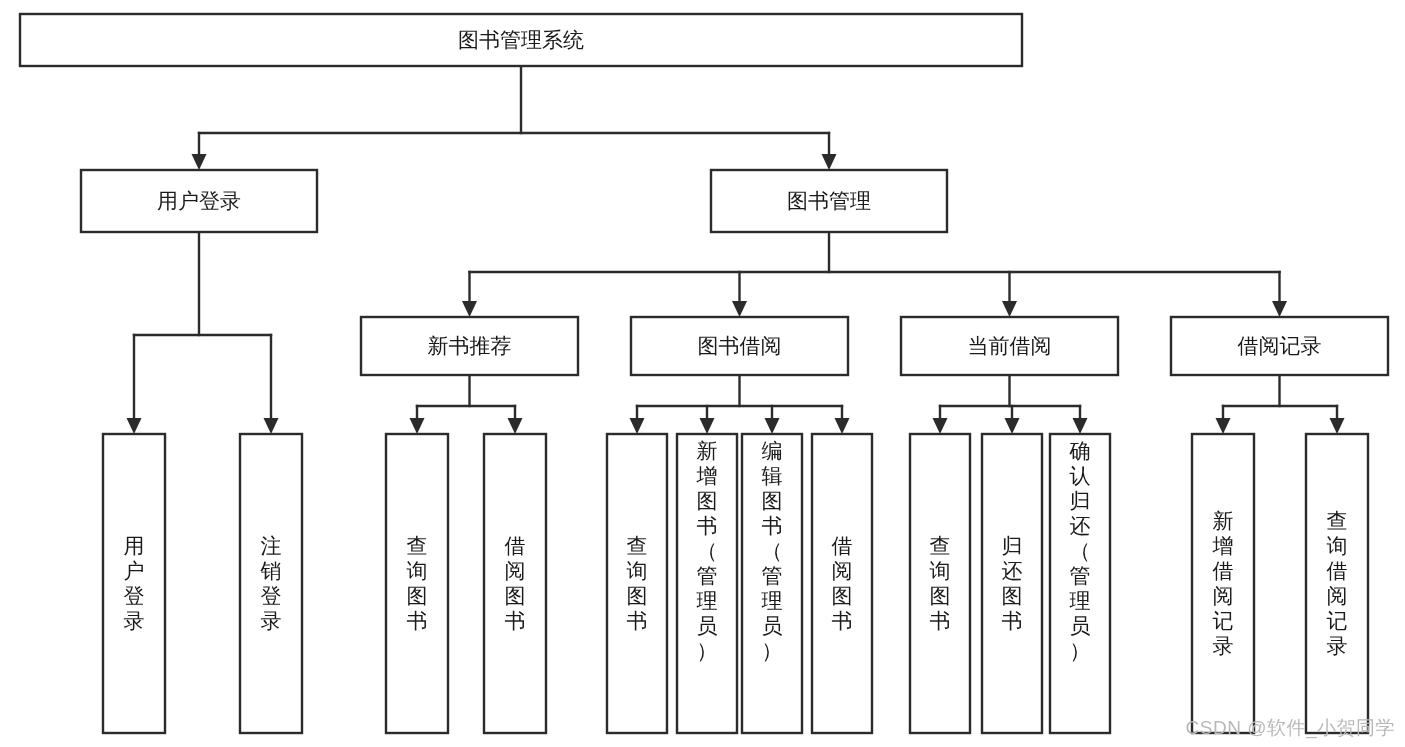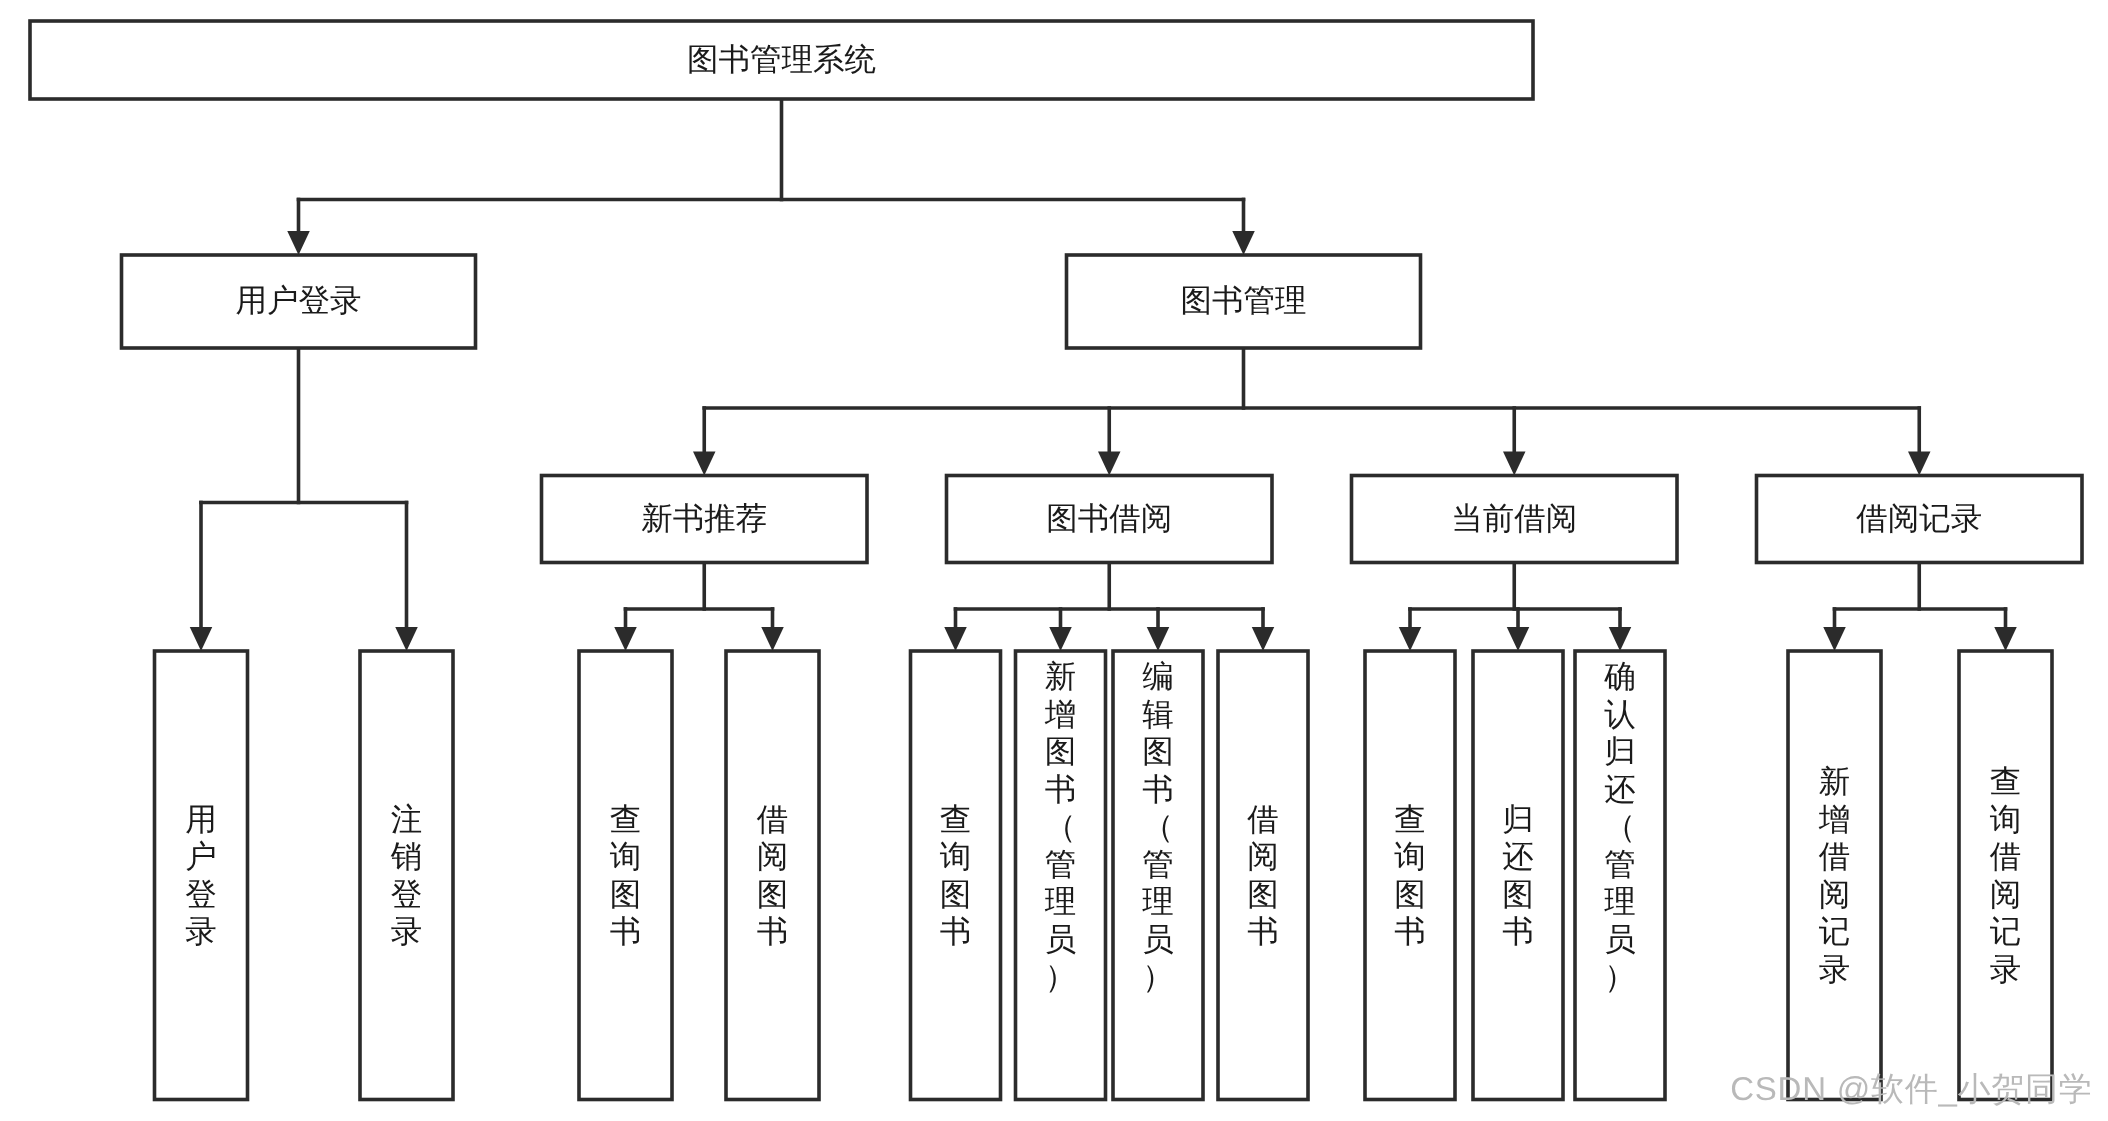--- a/index.html
+++ b/index.html
@@ -51,21 +51,21 @@
     fill: #1a1a1a;
     font-family: "Liberation Sans", "DejaVu Sans", sans-serif;
     font-size: 21px;
     text-anchor: middle;
   }
   .watermark {
     position: absolute;
     right: 10px;
     bottom: 6px;
     font-family: "Liberation Sans", "DejaVu Sans", sans-serif;
-    font-size: 22px;
+    font-size: 19px;
     color: #b9b9b9;
     white-space: nowrap;
     letter-spacing: 0.5px;
     pointer-events: none;
   }
 </style>
 </head>
 <body>
 
 <div id="diagram-root">

